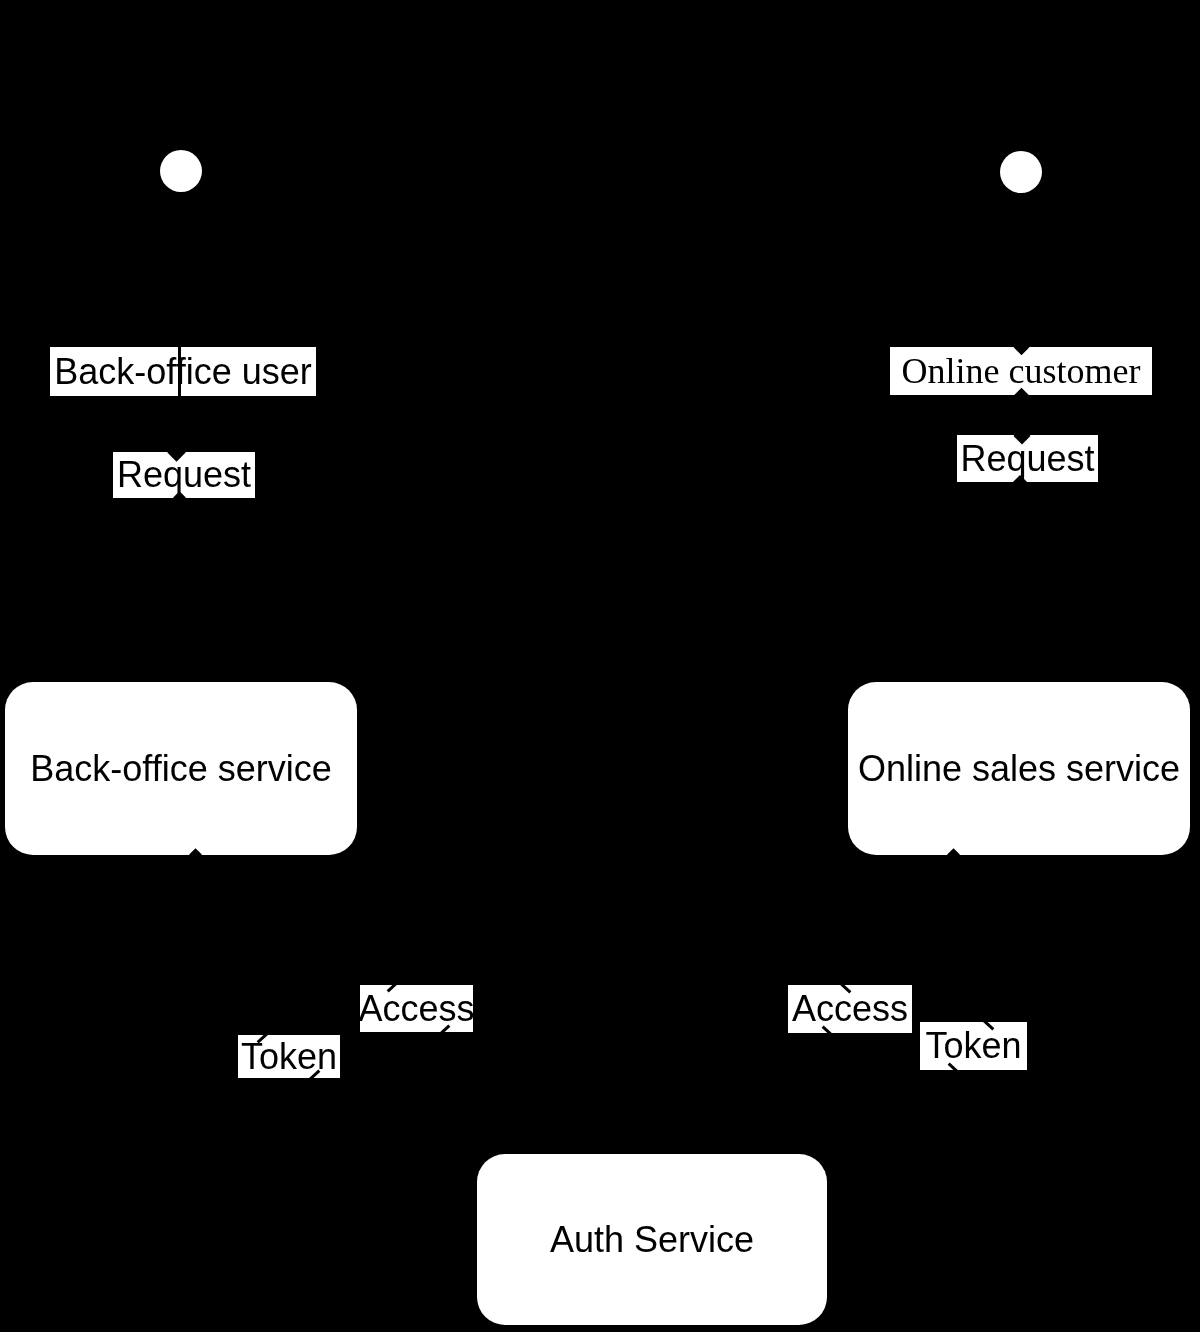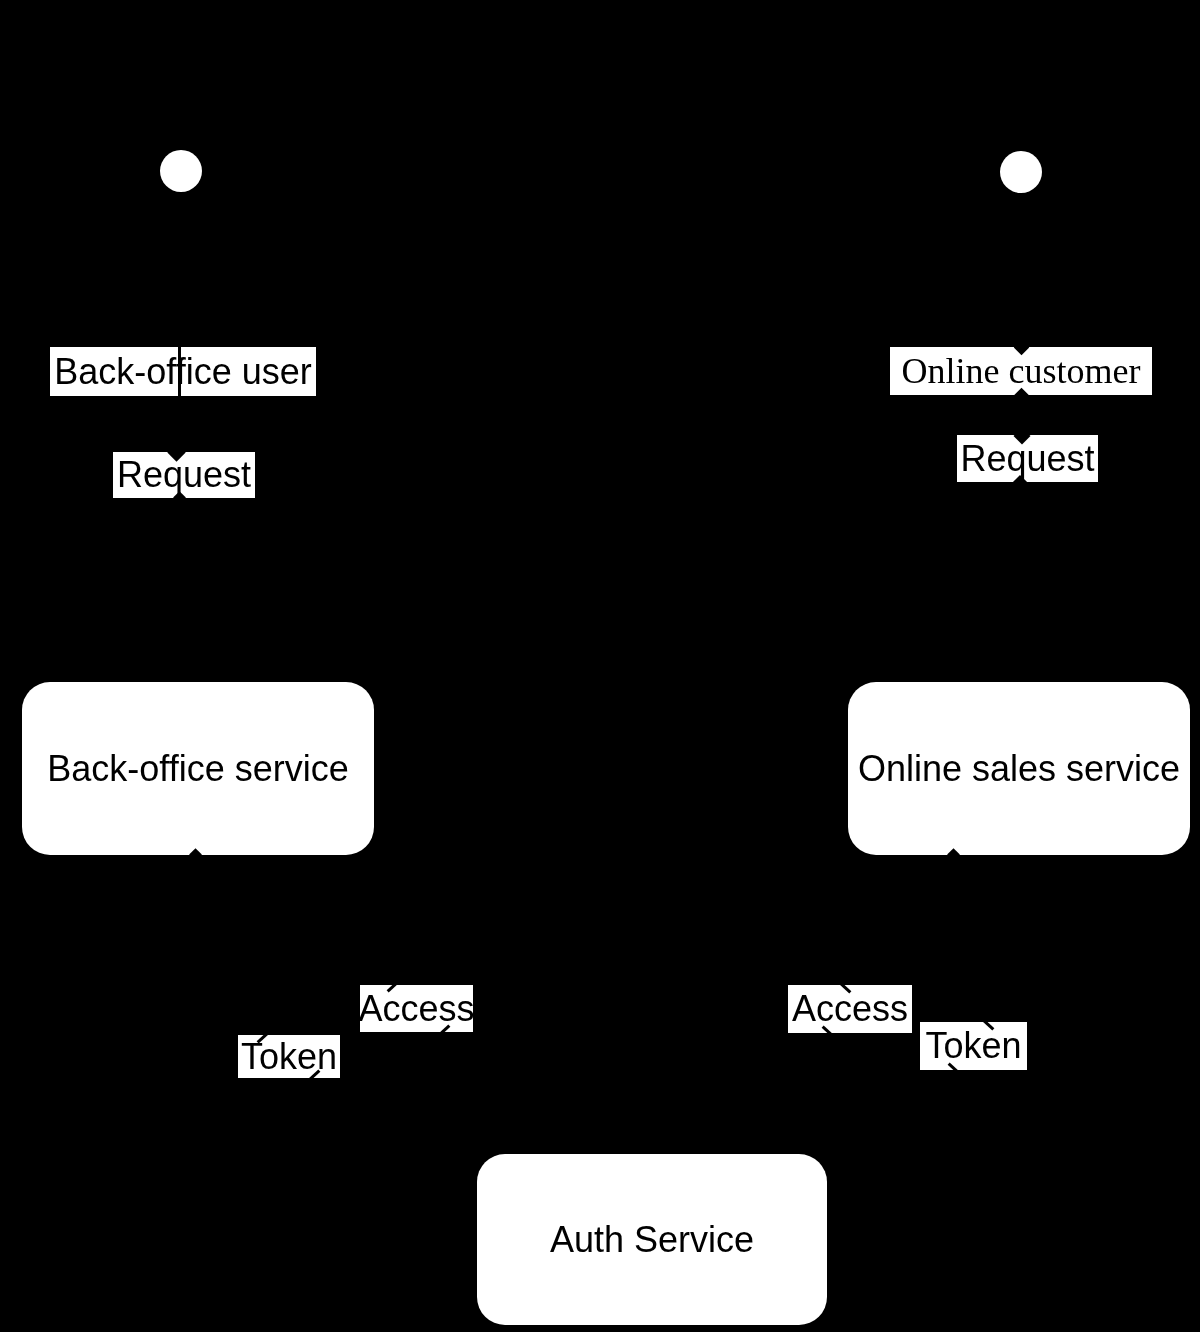--- a/index.html
+++ b/index.html
@@ -66,21 +66,21 @@
     <span>Online customer</span>
   </div>
 
   <div class="label" style="left:113px; top:452px; width:142px; height:46px; z-index:2;">
     <span>Request</span>
   </div>
   <div class="label" style="left:957px; top:435px; width:141px; height:47px; z-index:2;">
     <span>Request</span>
   </div>
 
-  <div class="node" style="left:22px; top:682px; width:352px; height:173px;">
+  <div class="node" style="left:5px; top:682px; width:352px; height:173px;">
     <span>Back-office service</span>
   </div>
   <div class="node" style="left:848px; top:682px; width:342px; height:173px;">
     <span>Online sales service</span>
   </div>
   <div class="node" style="left:477px; top:1154px; width:350px; height:171px;">
     <span>Auth Service</span>
   </div>
 
   <div class="label" style="left:360px; top:985px; width:113px; height:47px; z-index:2;">

